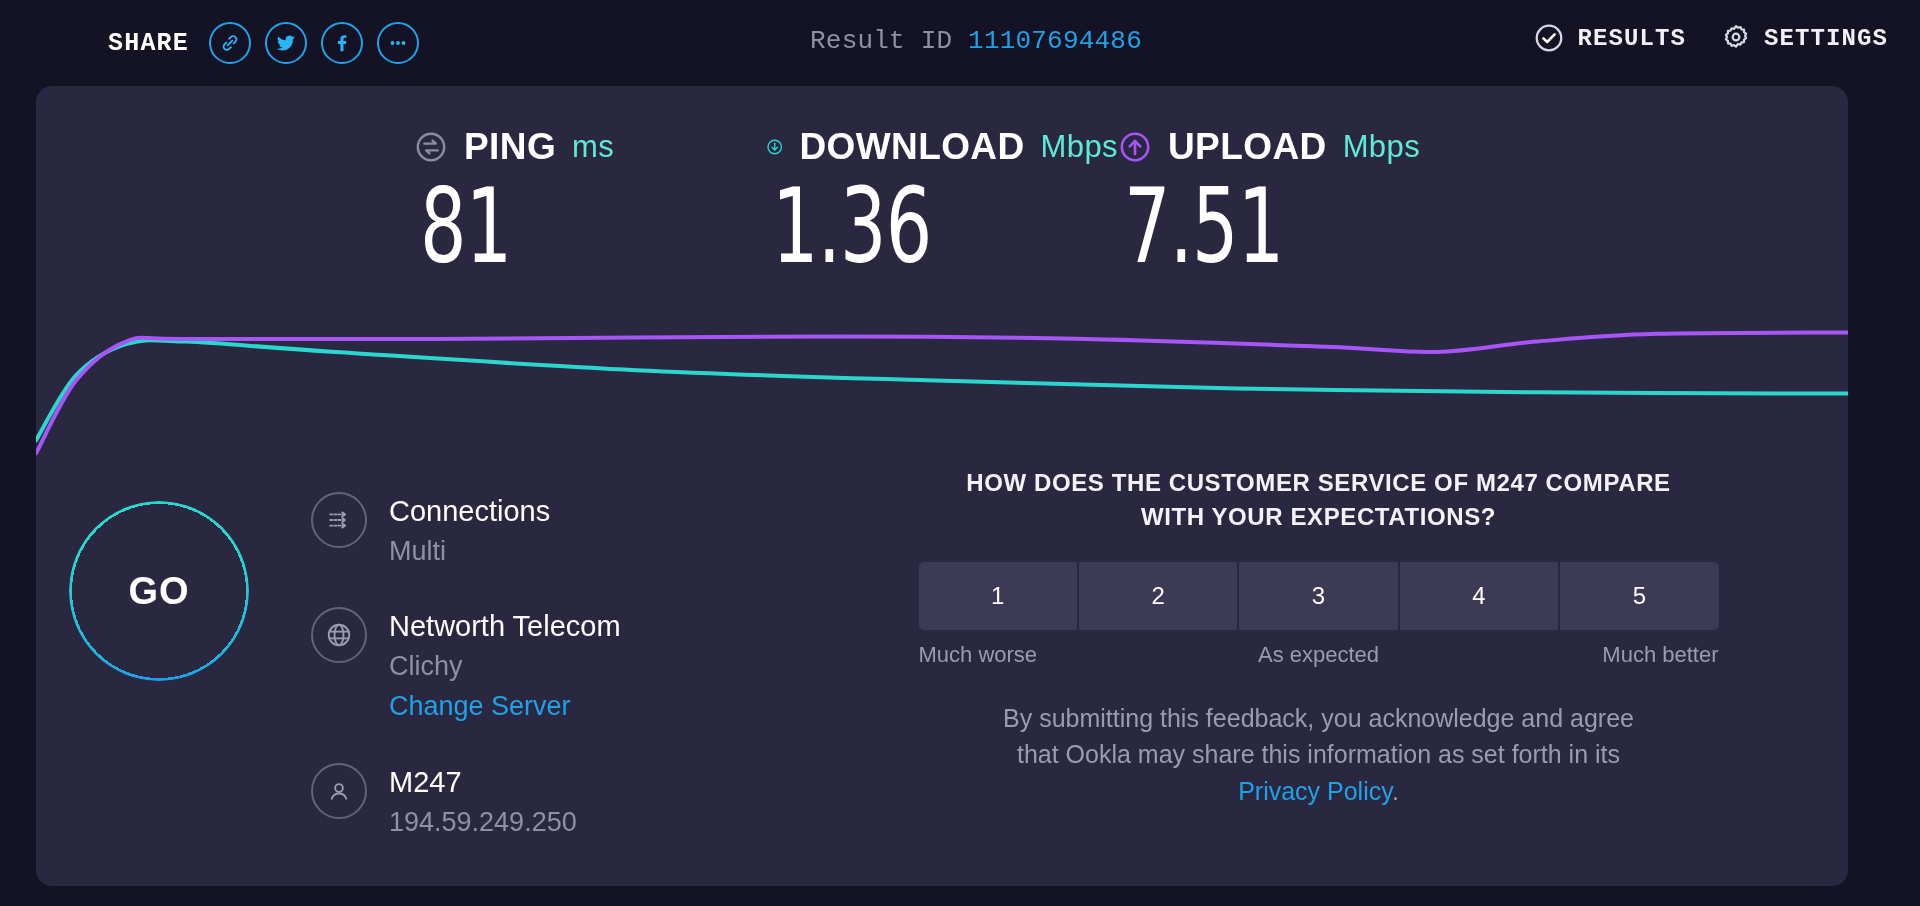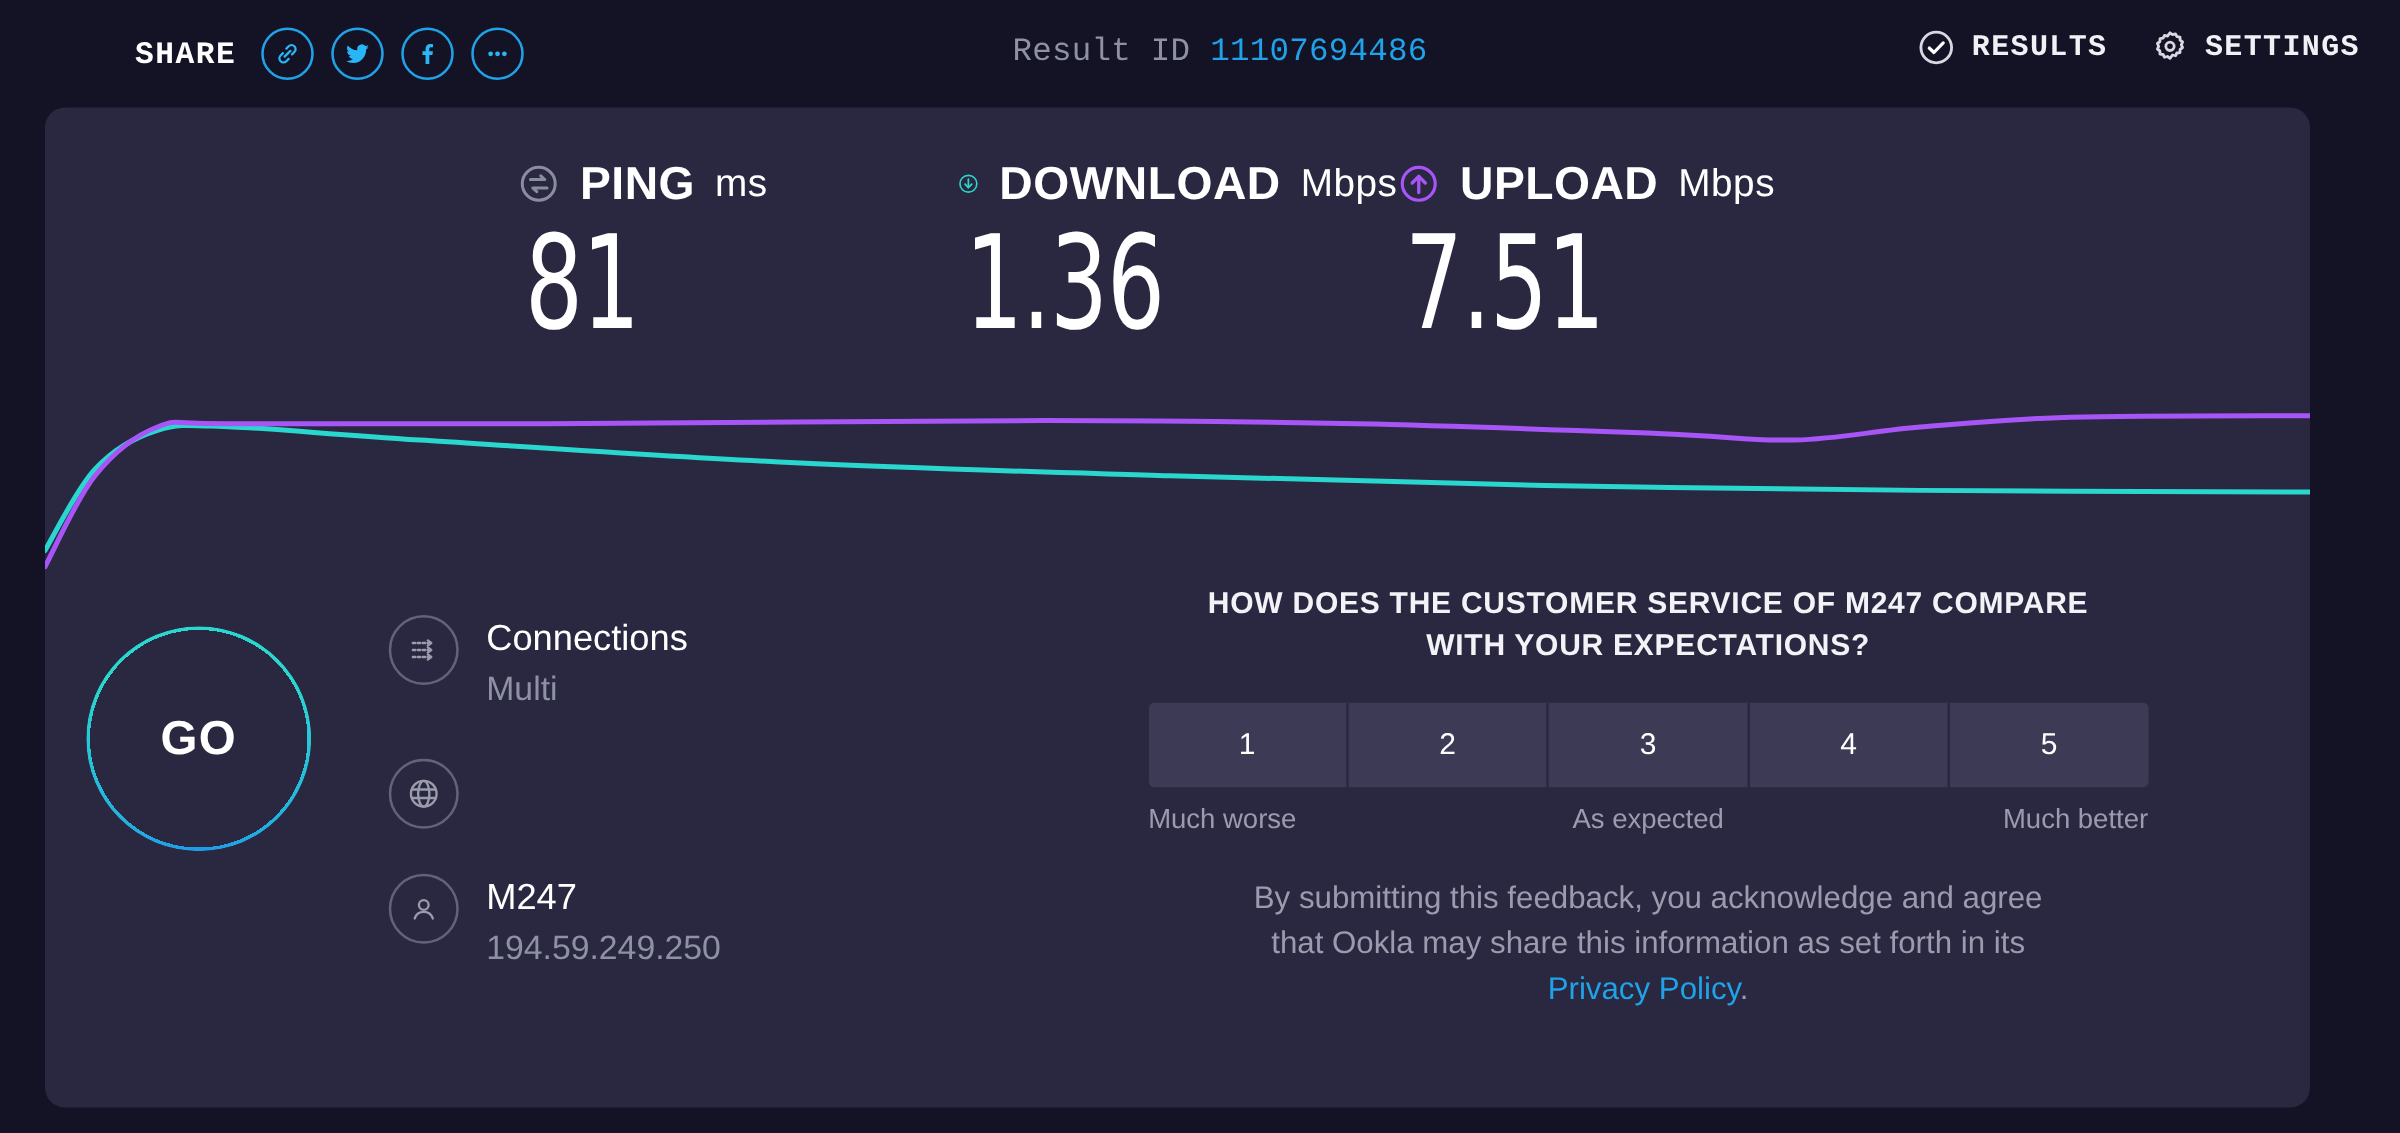--- a/index.html
+++ b/index.html
@@ -66,21 +66,21 @@
   }
   .metric { width: 352px; }
   .metric.ping   { margin-left: 0px; }
   .metric-head {
     display: flex; align-items: center; gap: 16px;
   }
   .metric-head .ttl {
     font-size: 37px; font-weight: bold; color: #ffffff; letter-spacing: .4px;
   }
   .metric-head .unit {
-    font-size: 31px; font-weight: normal; color: #ffffff; letter-spacing: .4px;
+    font-size: 31px; font-weight: normal; color: #5eead4; letter-spacing: .4px;
   }
   .metric-value {
     font-family: "DejaVu Sans Condensed","Liberation Sans Narrow","Liberation Sans", sans-serif;
     font-size: 104px; color: #ffffff; font-weight: 300;
     line-height: 1.0; margin-top: 6px; margin-left: 6px;
     transform: scaleX(0.78); transform-origin: left center;
     letter-spacing: -1px;
   }
 
   
@@ -319,20 +319,25 @@
           <div class="info-icon">
             <svg width="30" height="30" viewBox="0 0 24 24">
               <g fill="none" stroke="#9a9cae" stroke-width="1.5">
                 <circle cx="12" cy="12" r="8.2"></circle>
                 <ellipse cx="12" cy="12" rx="3.6" ry="8.2"></ellipse>
                 <path d="M3.9 9.3 H20.1"></path>
                 <path d="M3.9 14.7 H20.1"></path>
               </g>
             </svg>
           </div>
+          <div class="info-txt">
+            <div class="info-primary">Networth Telecom</div>
+            <div class="info-secondary">Clichy</div>
+            <div class="info-link">Change Server</div>
+          </div>
         </div>
 
         <div class="info-row">
           <div class="info-icon">
             <svg width="30" height="30" viewBox="0 0 24 24">
               <g fill="none" stroke="#9a9cae" stroke-width="1.5" stroke-linecap="round">
                 <circle cx="12" cy="9.6" r="3.1"></circle>
                 <path d="M6.2 18.2 a6.1 6.1 0 0 1 11.6 0"></path>
               </g>
             </svg>

